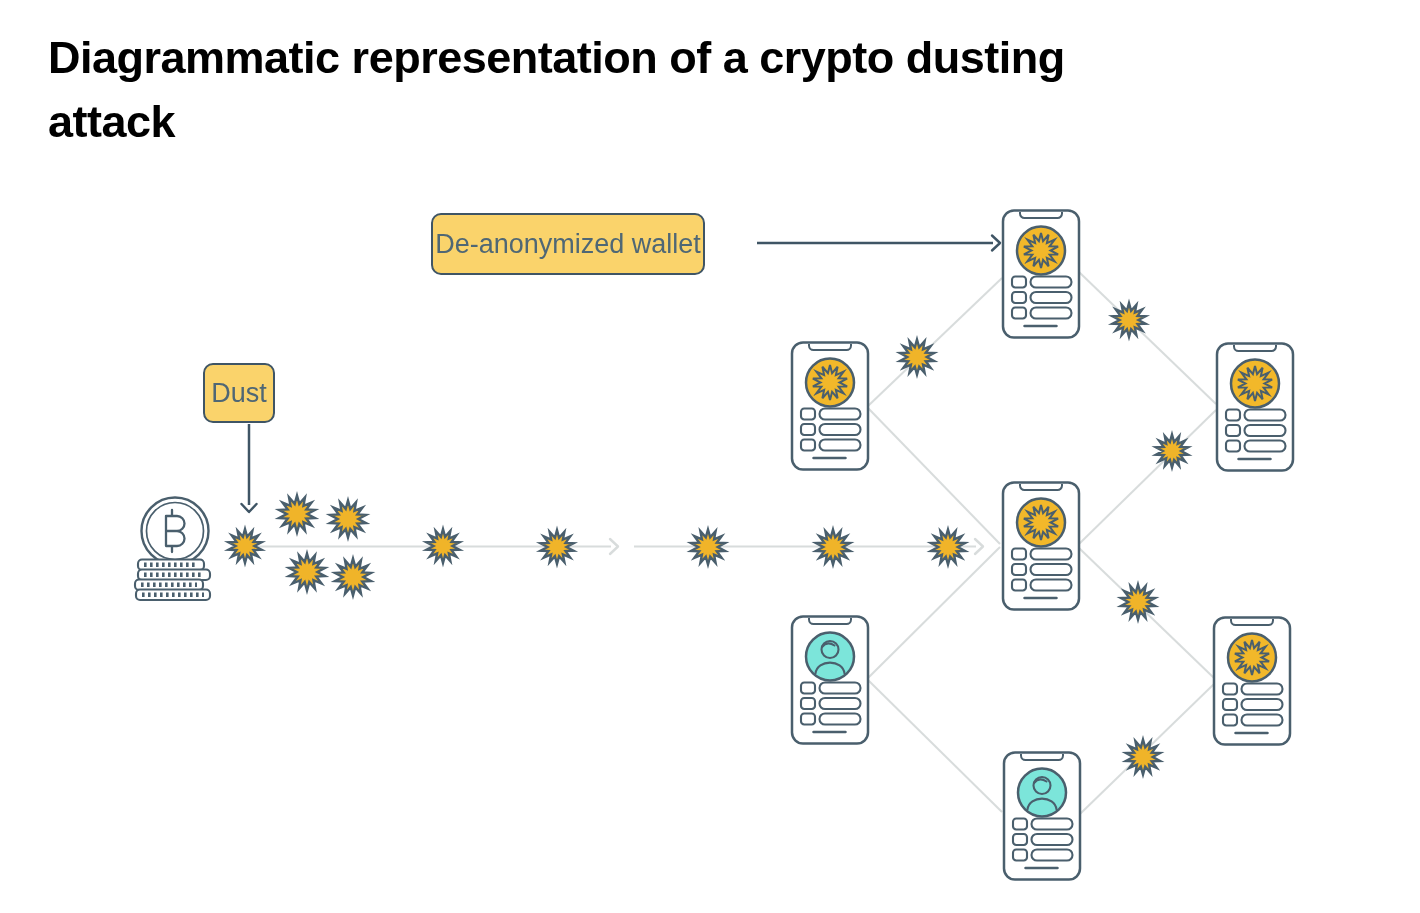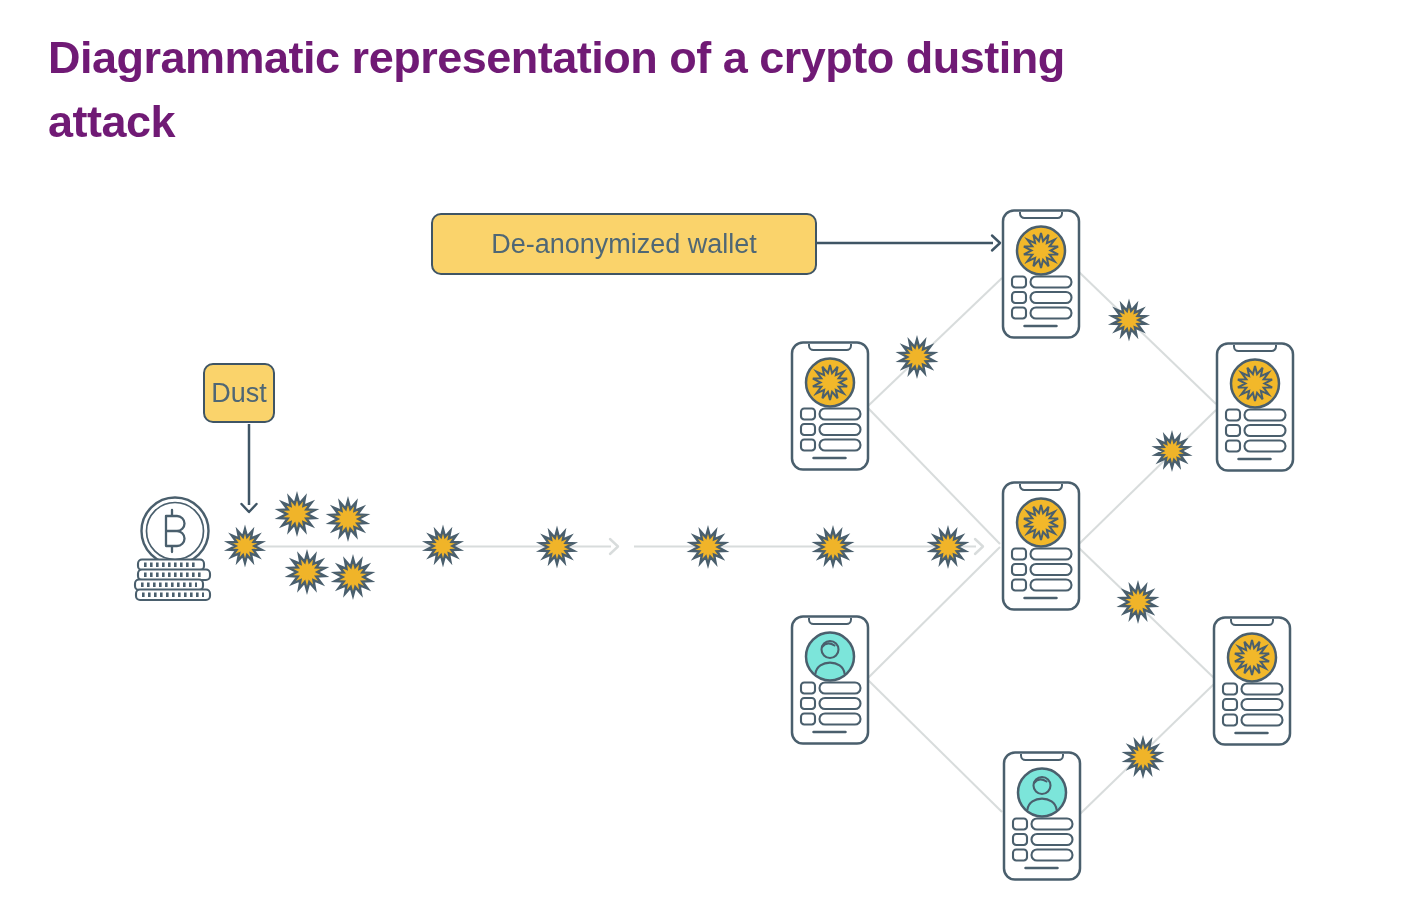--- a/index.html
+++ b/index.html
@@ -6,30 +6,30 @@
   .stage{
     position:relative;
     width:1420px;height:913px;
     background:#ffffff;
     overflow:hidden;
     font-family:"Liberation Sans","DejaVu Sans",sans-serif;
   }
   .page-title{
     position:absolute;left:48px;top:26px;width:1040px;
     font-size:45px;line-height:1.42;font-weight:700;
-    letter-spacing:-0.5px;color:#701a75;margin:0;
+    letter-spacing:-0.5px;color:#000000;margin:0;
   }
   .tag{
     position:absolute;box-sizing:border-box;
     background:#fad36b;border:2.5px solid #3f5565;border-radius:10px;
     color:#4f6775;font-size:27px;
     display:flex;align-items:center;justify-content:center;
     text-align:center;
   }
-  .tag-deanon{left:431px;top:213px;width:386px;height:62px;}
+  .tag-deanon{left:431px;top:213px;width:274px;height:62px;}
   .tag-dust{left:203px;top:363px;width:72px;height:60px;}
   svg#diagram-svg{position:absolute;left:0;top:0;}
 </style>
 </head>
 <body>
 
 <div class="stage">
   <h1 class="page-title">Diagrammatic representation of a crypto dusting attack</h1>
 
   <svg id="diagram-svg" width="1420" height="913" viewBox="0 0 1420 913">

